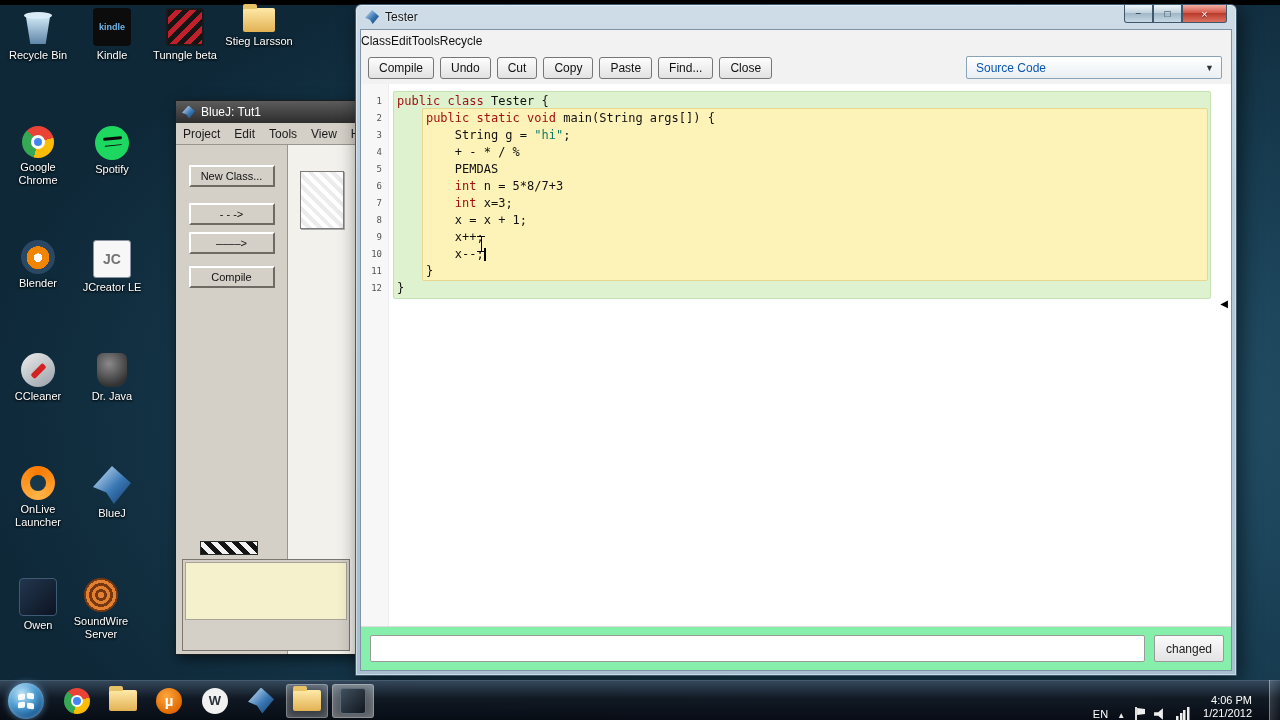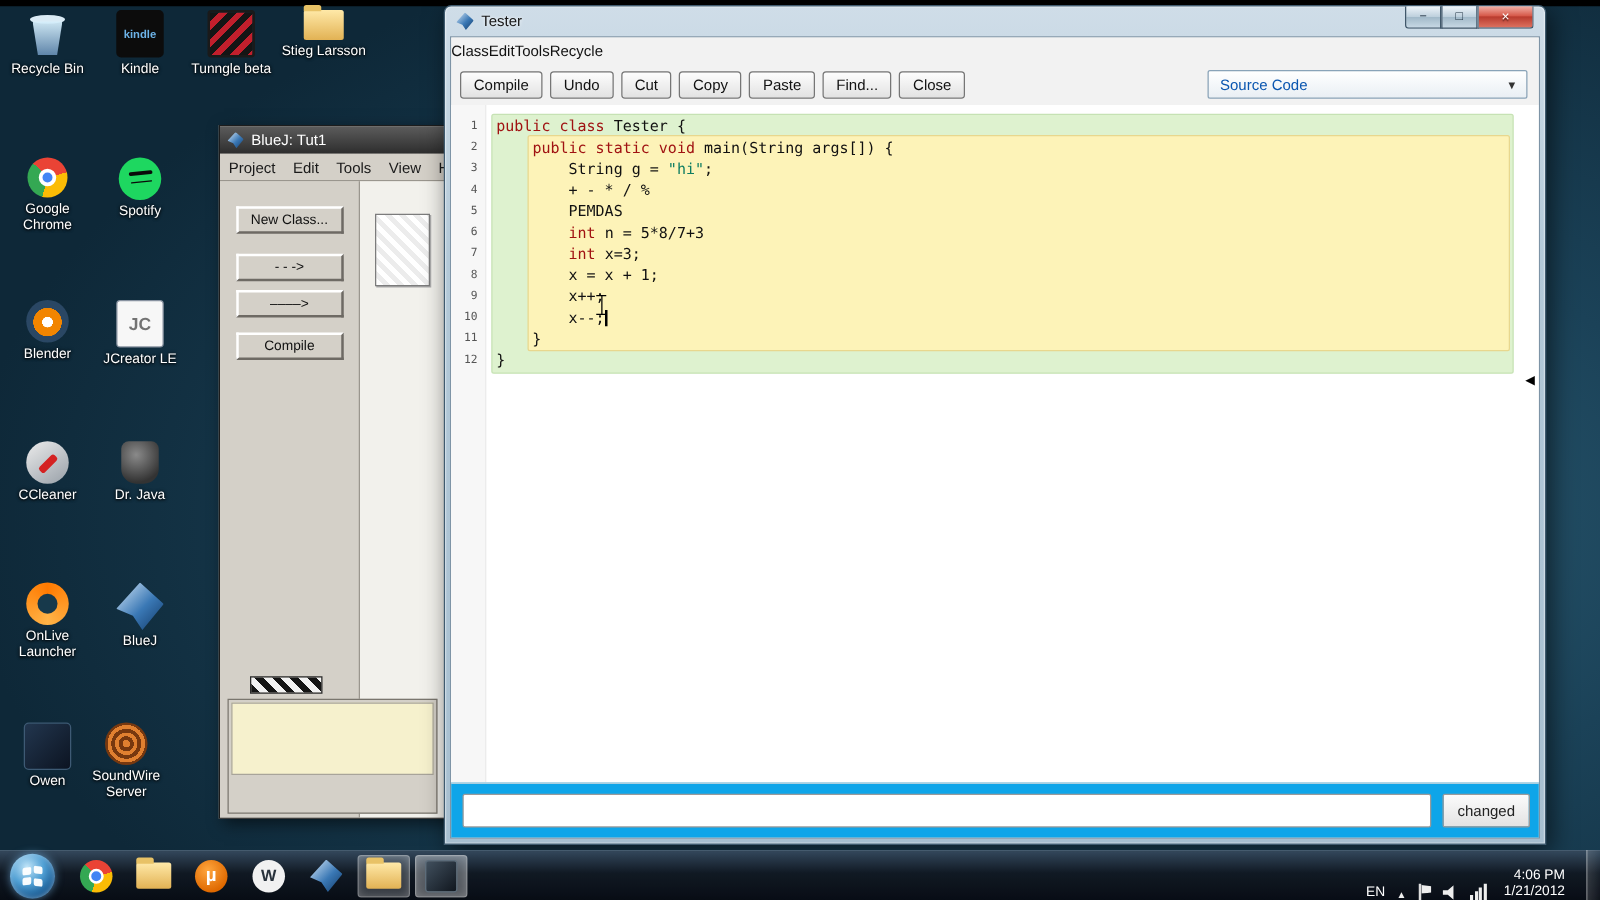--- a/index.html
+++ b/index.html
@@ -99,21 +99,21 @@
   .scope-class { position:absolute; left:4px; top:7px; width:818px; height:208px; background:var(--scope-class-bg);
     border:1px solid #c6e2b4; border-radius:2px; }
   .scope-method { position:absolute; left:33px; top:24px; width:786px; height:173px; background:var(--scope-method-bg);
     border:1px solid #e8d78e; border-radius:2px; }
   .code-line { position:relative; height:17px; line-height:17px; white-space:pre; z-index:2; padding-left:8px; color:#111; }
   .tok-k { color:var(--keyword); }
   .tok-s { color:var(--string); }
   .tok-p { color:#111; }
   .tw-caret { position:absolute; left:95px; top:164px; width:2px; height:13px; background:#000; z-index:3; }
   .tw-scrollmark { position:absolute; right:3px; top:268px; font-size:10px; color:#000; z-index:3; }
-  .tw-statusbar { position:absolute; left:0; right:0; bottom:0; height:44px; background:#0ea5e9; border-top:1px solid #ddd;margin-top:36px; }
+  .tw-statusbar { position:absolute; left:0; right:0; bottom:0; height:44px; background:#86efac; border-top:1px solid #ddd;margin-top:36px; }
   .tw-statusfield { position:absolute; left:9px; top:8px; right:86px; height:27px; background:#fff; border:1px solid #9a9a9a; border-radius:2px;
     font-size:12px; padding:5px 6px; color:#111; }
   .tw-badge { position:absolute; right:7px; top:8px; width:70px; height:27px; background:linear-gradient(#fbfbfb,#e3e3e3);
     border:1px solid #9a9a9a; border-radius:2px; display:flex; align-items:center; justify-content:center; font-size:12px; color:#222; }
 
   
   .ibeam { position:absolute; left:477px; top:236px; width:8px; height:16px; z-index:100; }
   .ibeam::before, .ibeam::after { content:""; position:absolute; left:0; right:0; height:1px; background:#000; }
   .ibeam::before { top:0; } .ibeam::after { bottom:0; }
   .ibeam .stem { position:absolute; left:3.5px; top:0; bottom:0; width:1px; background:#000; }

